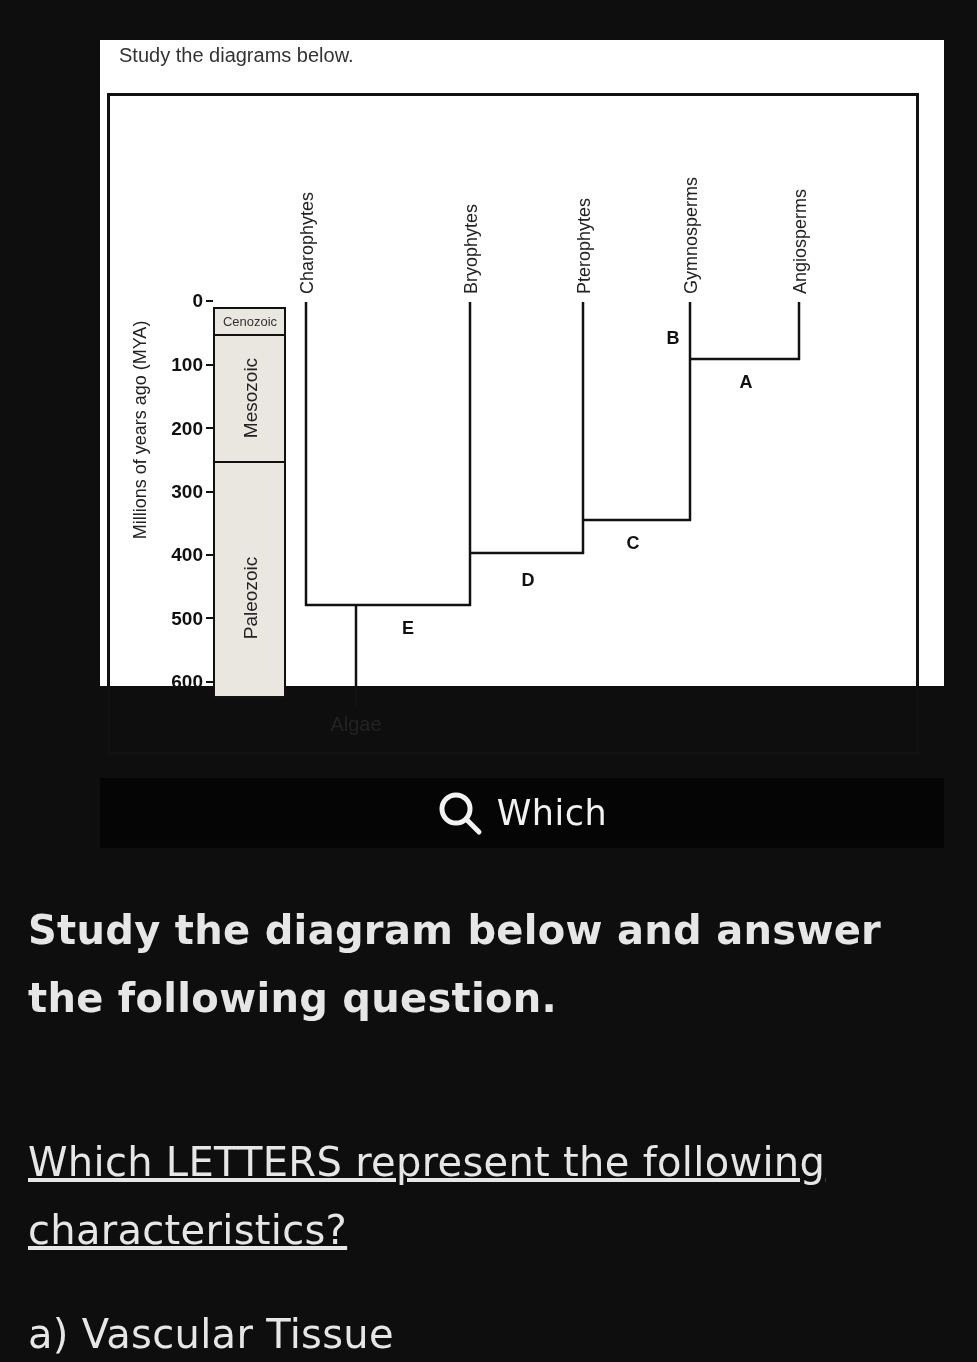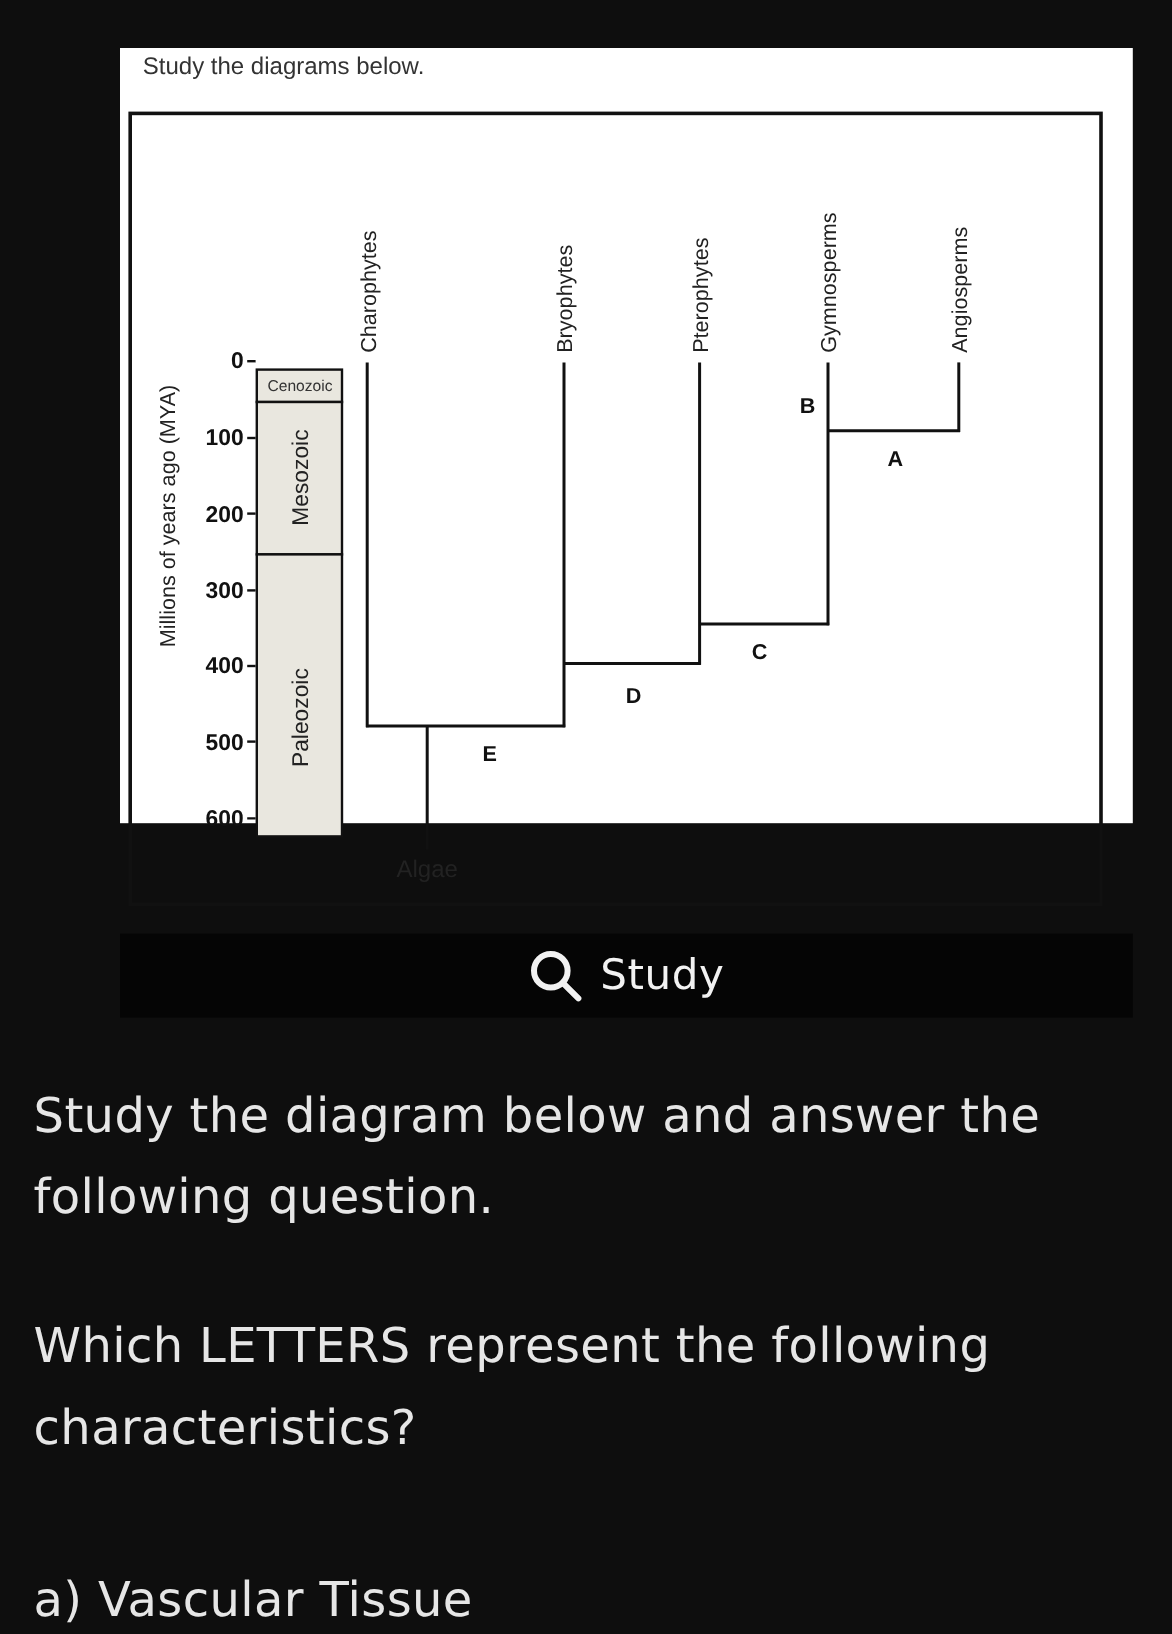--- a/index.html
+++ b/index.html
@@ -113,18 +113,18 @@
 
     <text x="356" y="731" text-anchor="middle" font-family="Liberation Sans, sans-serif" font-size="20" fill="#222">Algae</text>
   </svg>
 </div>
 
 <div class="zoom-bar">
   <svg width="48" height="48" viewBox="0 0 48 48">
     <circle cx="19" cy="19" r="14" fill="none" stroke="#f2f2f2" stroke-width="5"></circle>
     <line x1="29" y1="29" x2="42" y2="42" stroke="#f2f2f2" stroke-width="5" stroke-linecap="round"></line>
   </svg>
-  <span class="zoom-label">Study</span>
+  <span class="zoom-label">Which</span>
 </div>
 
-<p class="question" style="top:896px;">Study the diagram below and answer the following question.</p>
-<p class="question" style="top:1088px;">Which LETTERS represent the following characteristics?</p>
+<p class="question" style="top:896px;font-weight:bold;">Study the diagram below and answer the following question.</p>
+<p class="question" style="top:1128px;text-decoration:underline;">Which LETTERS represent the following characteristics?</p>
 <p class="question" style="top:1300px;">a) Vascular Tissue</p>
 
 </body></html>

